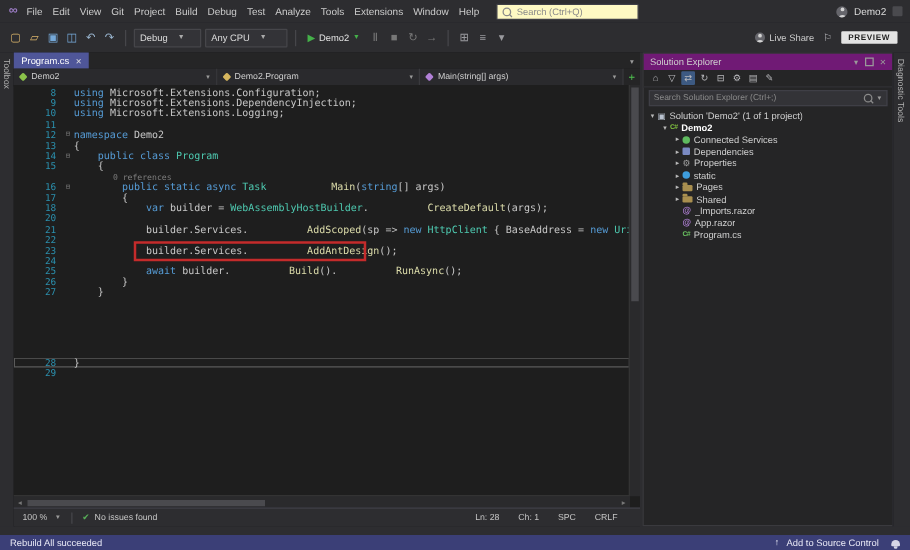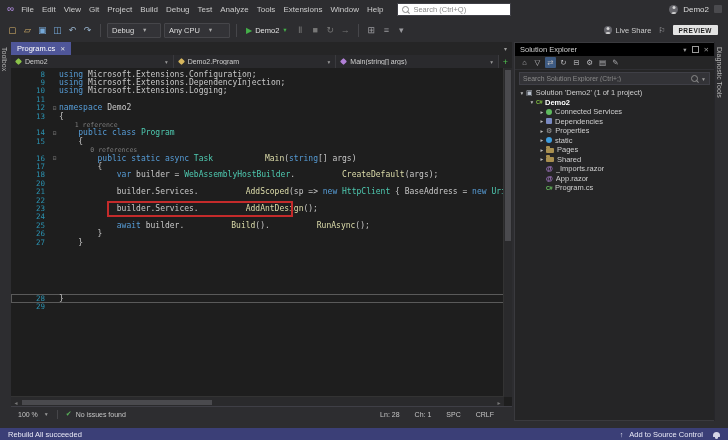--- a/index.html
+++ b/index.html
@@ -4,21 +4,21 @@
 <style>
   html,body{margin:0;padding:0;background:#1a1a1a;}
   .screen{position:relative;width:728px;height:440px;background:#2d2d30;overflow:hidden;
           font-family:"Liberation Sans",sans-serif;color:#c5c5c5;
           --accent-tab:#4f5699;--status-bar:#3b3f77;--annotation:#c42b2b;}
   
   .titlebar{position:absolute;top:0;left:0;right:0;height:18px;background:#2d2d30;border-bottom:1px solid #232325;display:flex;align-items:center;padding-left:4px;}
   .vslogo{color:#9b7cc4;font-size:10px;font-weight:bold;margin:0 3px;line-height:18px;}
   .menus{display:flex;}
   .menu-item{font-size:8px;color:#cccccc;padding:0 4px;line-height:17px;cursor:default;}
-  .qsearch{margin-left:10px;display:flex;align-items:center;gap:4px;background:#ffffff;border:1px solid #3f3f46;height:11px;width:104px;padding:0 4px;color:#8a8a8a;font-size:7.5px;border-radius:1px;}
+  .qsearch{margin-left:10px;display:flex;align-items:center;gap:4px;background:#fef9c3;border:1px solid #3f3f46;height:11px;width:104px;padding:0 4px;color:#8a8a8a;font-size:7.5px;border-radius:1px;}
   .mag{width:5px;height:5px;border:1px solid #8a8a8a;border-radius:50%;position:relative;flex:none;}
   .mag::after{content:"";position:absolute;width:3px;height:1px;background:#8a8a8a;transform:rotate(45deg);right:-2px;bottom:-1px;}
   .tb-right{margin-left:auto;display:flex;align-items:center;gap:5px;padding-right:6px;}
   .avatar{width:9px;height:9px;border-radius:50%;background:#65656b;position:relative;overflow:hidden;flex:none;}
   .avatar::before{content:"";position:absolute;top:1px;left:50%;transform:translateX(-50%);width:3px;height:3px;border-radius:50%;background:#d4d4d4;}
   .avatar::after{content:"";position:absolute;bottom:-1px;left:50%;transform:translateX(-50%);width:6px;height:3px;border-radius:3px 3px 0 0;background:#d4d4d4;}
   .account-name{font-size:8px;color:#dddddd;}
   .titlebar-extra{width:8px;height:8px;background:#4a4a4e;border-radius:1px;}
   
   .toolbar{position:absolute;top:18px;left:0;right:0;height:24px;background:#2d2d30;border-bottom:1px solid #1f1f20;display:flex;align-items:center;padding:0 6px;gap:3px;}
@@ -68,21 +68,21 @@
   .estatus{position:absolute;left:0;right:0;bottom:0;height:14px;background:#2d2d30;border-top:1px solid #3f3f46;display:flex;align-items:center;font-size:7px;color:#c5c5c5;padding:0 7px;gap:4px;}
   .es-sep{width:1px;height:9px;background:#46464a;margin:0 4px;}
   .issue-check{color:#58b058;font-size:7px;}
   .es-spacer{flex:1;}
   .es-field{margin-right:11px;}
   .zoom-chev{font-size:5px;color:#9a9a9a;margin-left:2px;}
   
   .splitter{position:absolute;left:512px;width:2px;top:42px;bottom:19px;background:#2d2d30;}
   
   .sepanel{position:absolute;left:514px;right:13px;top:42px;bottom:19px;background:#252526;border:1px solid #3a3a3e;box-sizing:border-box;}
-  .sep-title{height:13px;display:flex;align-items:center;padding:0 5px;font-size:7.5px;color:#cfcfcf;background:#000000;}
+  .sep-title{height:13px;display:flex;align-items:center;padding:0 5px;font-size:7.5px;color:#cfcfcf;background:#701a75;}
   .sep-title-icons{margin-left:auto;display:flex;gap:5px;color:#9a9a9a;font-size:6.5px;align-items:center;}
   .pin-sq{width:5px;height:5px;border:1px solid #9a9a9a;}
   .sep-toolbar{height:13px;display:flex;align-items:center;gap:2px;padding:0 4px;background:#252526;border-bottom:1px solid #303034;}
   .sep-toolbar .tbico{font-size:7.5px;width:11px;line-height:11px;}
   .sep-search{height:11px;margin:2px 4px 3px 4px;background:#333337;border:1px solid #3f3f46;display:flex;align-items:center;font-size:6.8px;color:#8a8a8a;padding:0 3px;gap:3px;}
   .sep-search .ph{flex:1;overflow:hidden;white-space:nowrap;}
   .sep-search .chev{font-size:5px;color:#9a9a9a;}
   .se-tree{font-size:7.5px;color:#cfcfcf;}
   .tree-row{display:flex;align-items:center;height:9.5px;}
   .twisty{width:8px;font-size:5.5px;color:#b8b8b8;text-align:center;flex:none;}
@@ -245,25 +245,20 @@
             <span class="lnum">12</span>
             <span class="fold">⊟</span>
             <span class="ltext"><span class="tok-kw">namespace</span><span class="tok-pl"> Demo2</span></span>
           </div>
           <div class="code-row">
             <span class="lnum">13</span>
             <span class="fold"></span>
             <span class="ltext"><span class="tok-pl">{</span></span>
           </div>
           <div class="code-row">
-            <span class="lnum"></span>
-            <span class="fold"></span>
-            <span class="ltext"><span class="lens">    1 reference</span></span>
-          </div>
-          <div class="code-row">
             <span class="lnum">14</span>
             <span class="fold">⊟</span>
             <span class="ltext"><span class="tok-kw">    public class </span><span class="tok-ty">Program</span></span>
           </div>
           <div class="code-row">
             <span class="lnum">15</span>
             <span class="fold"></span>
             <span class="ltext"><span class="tok-pl">    {</span></span>
           </div>
           <div class="code-row">

